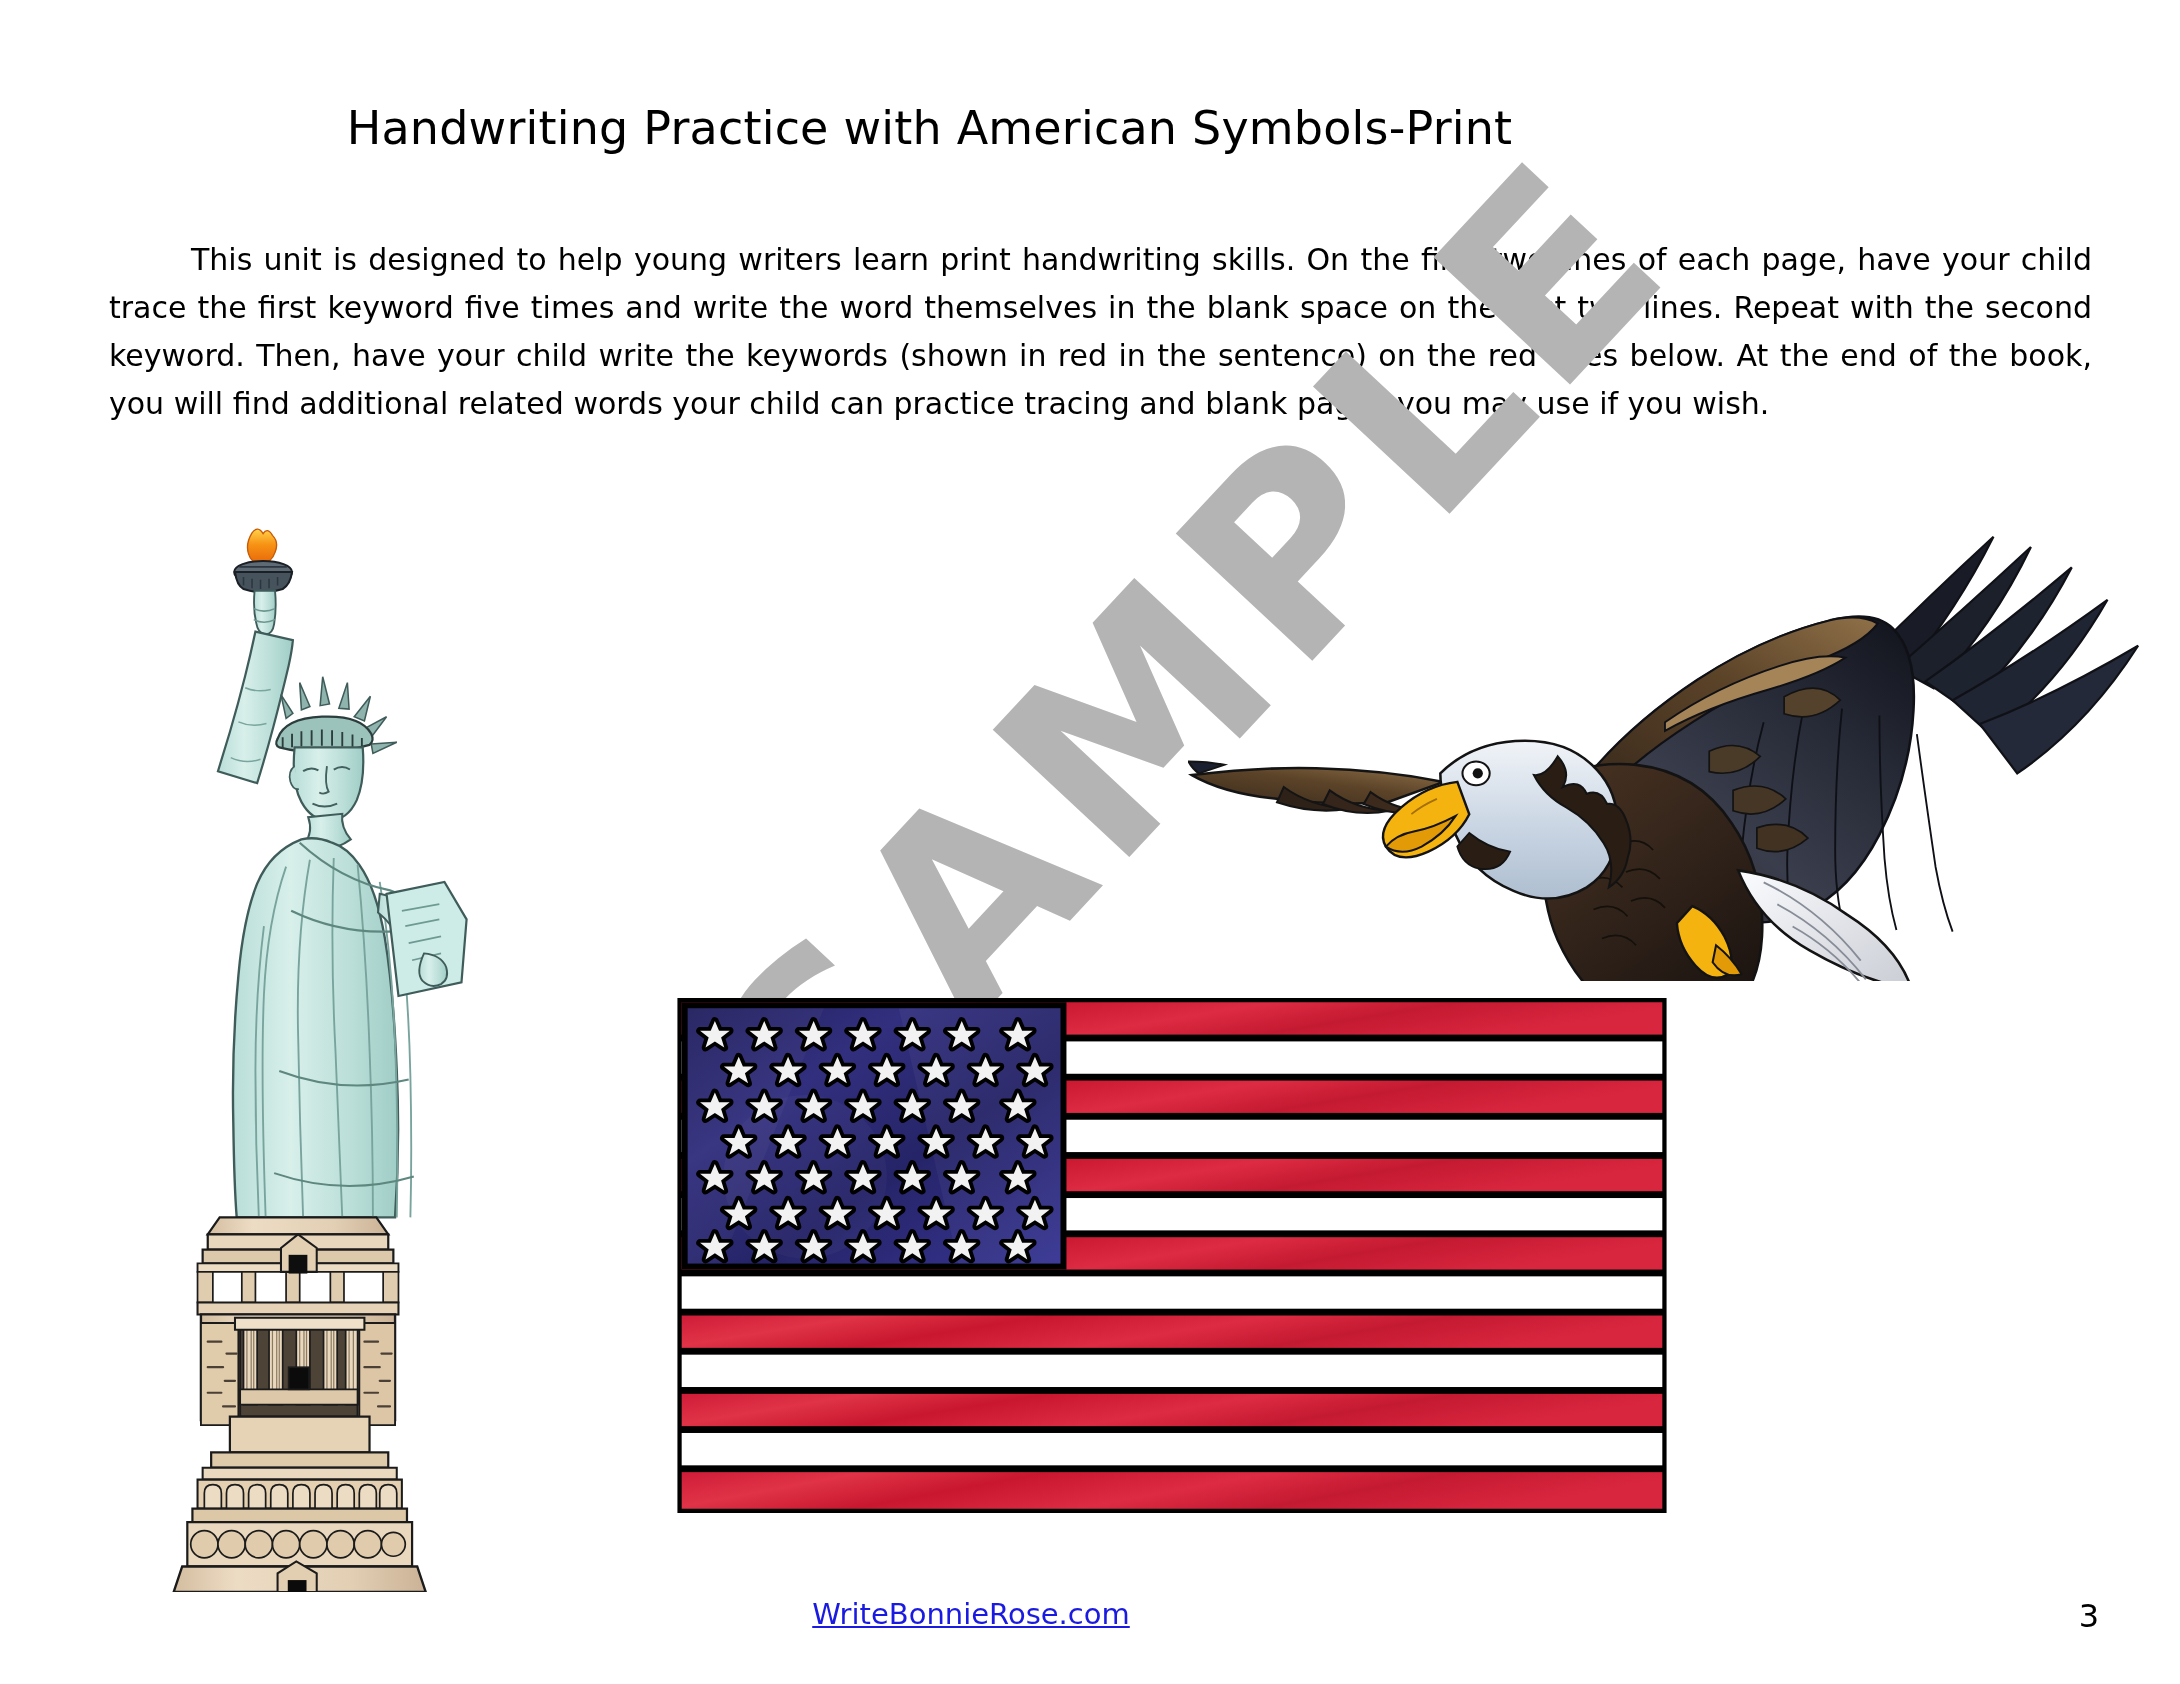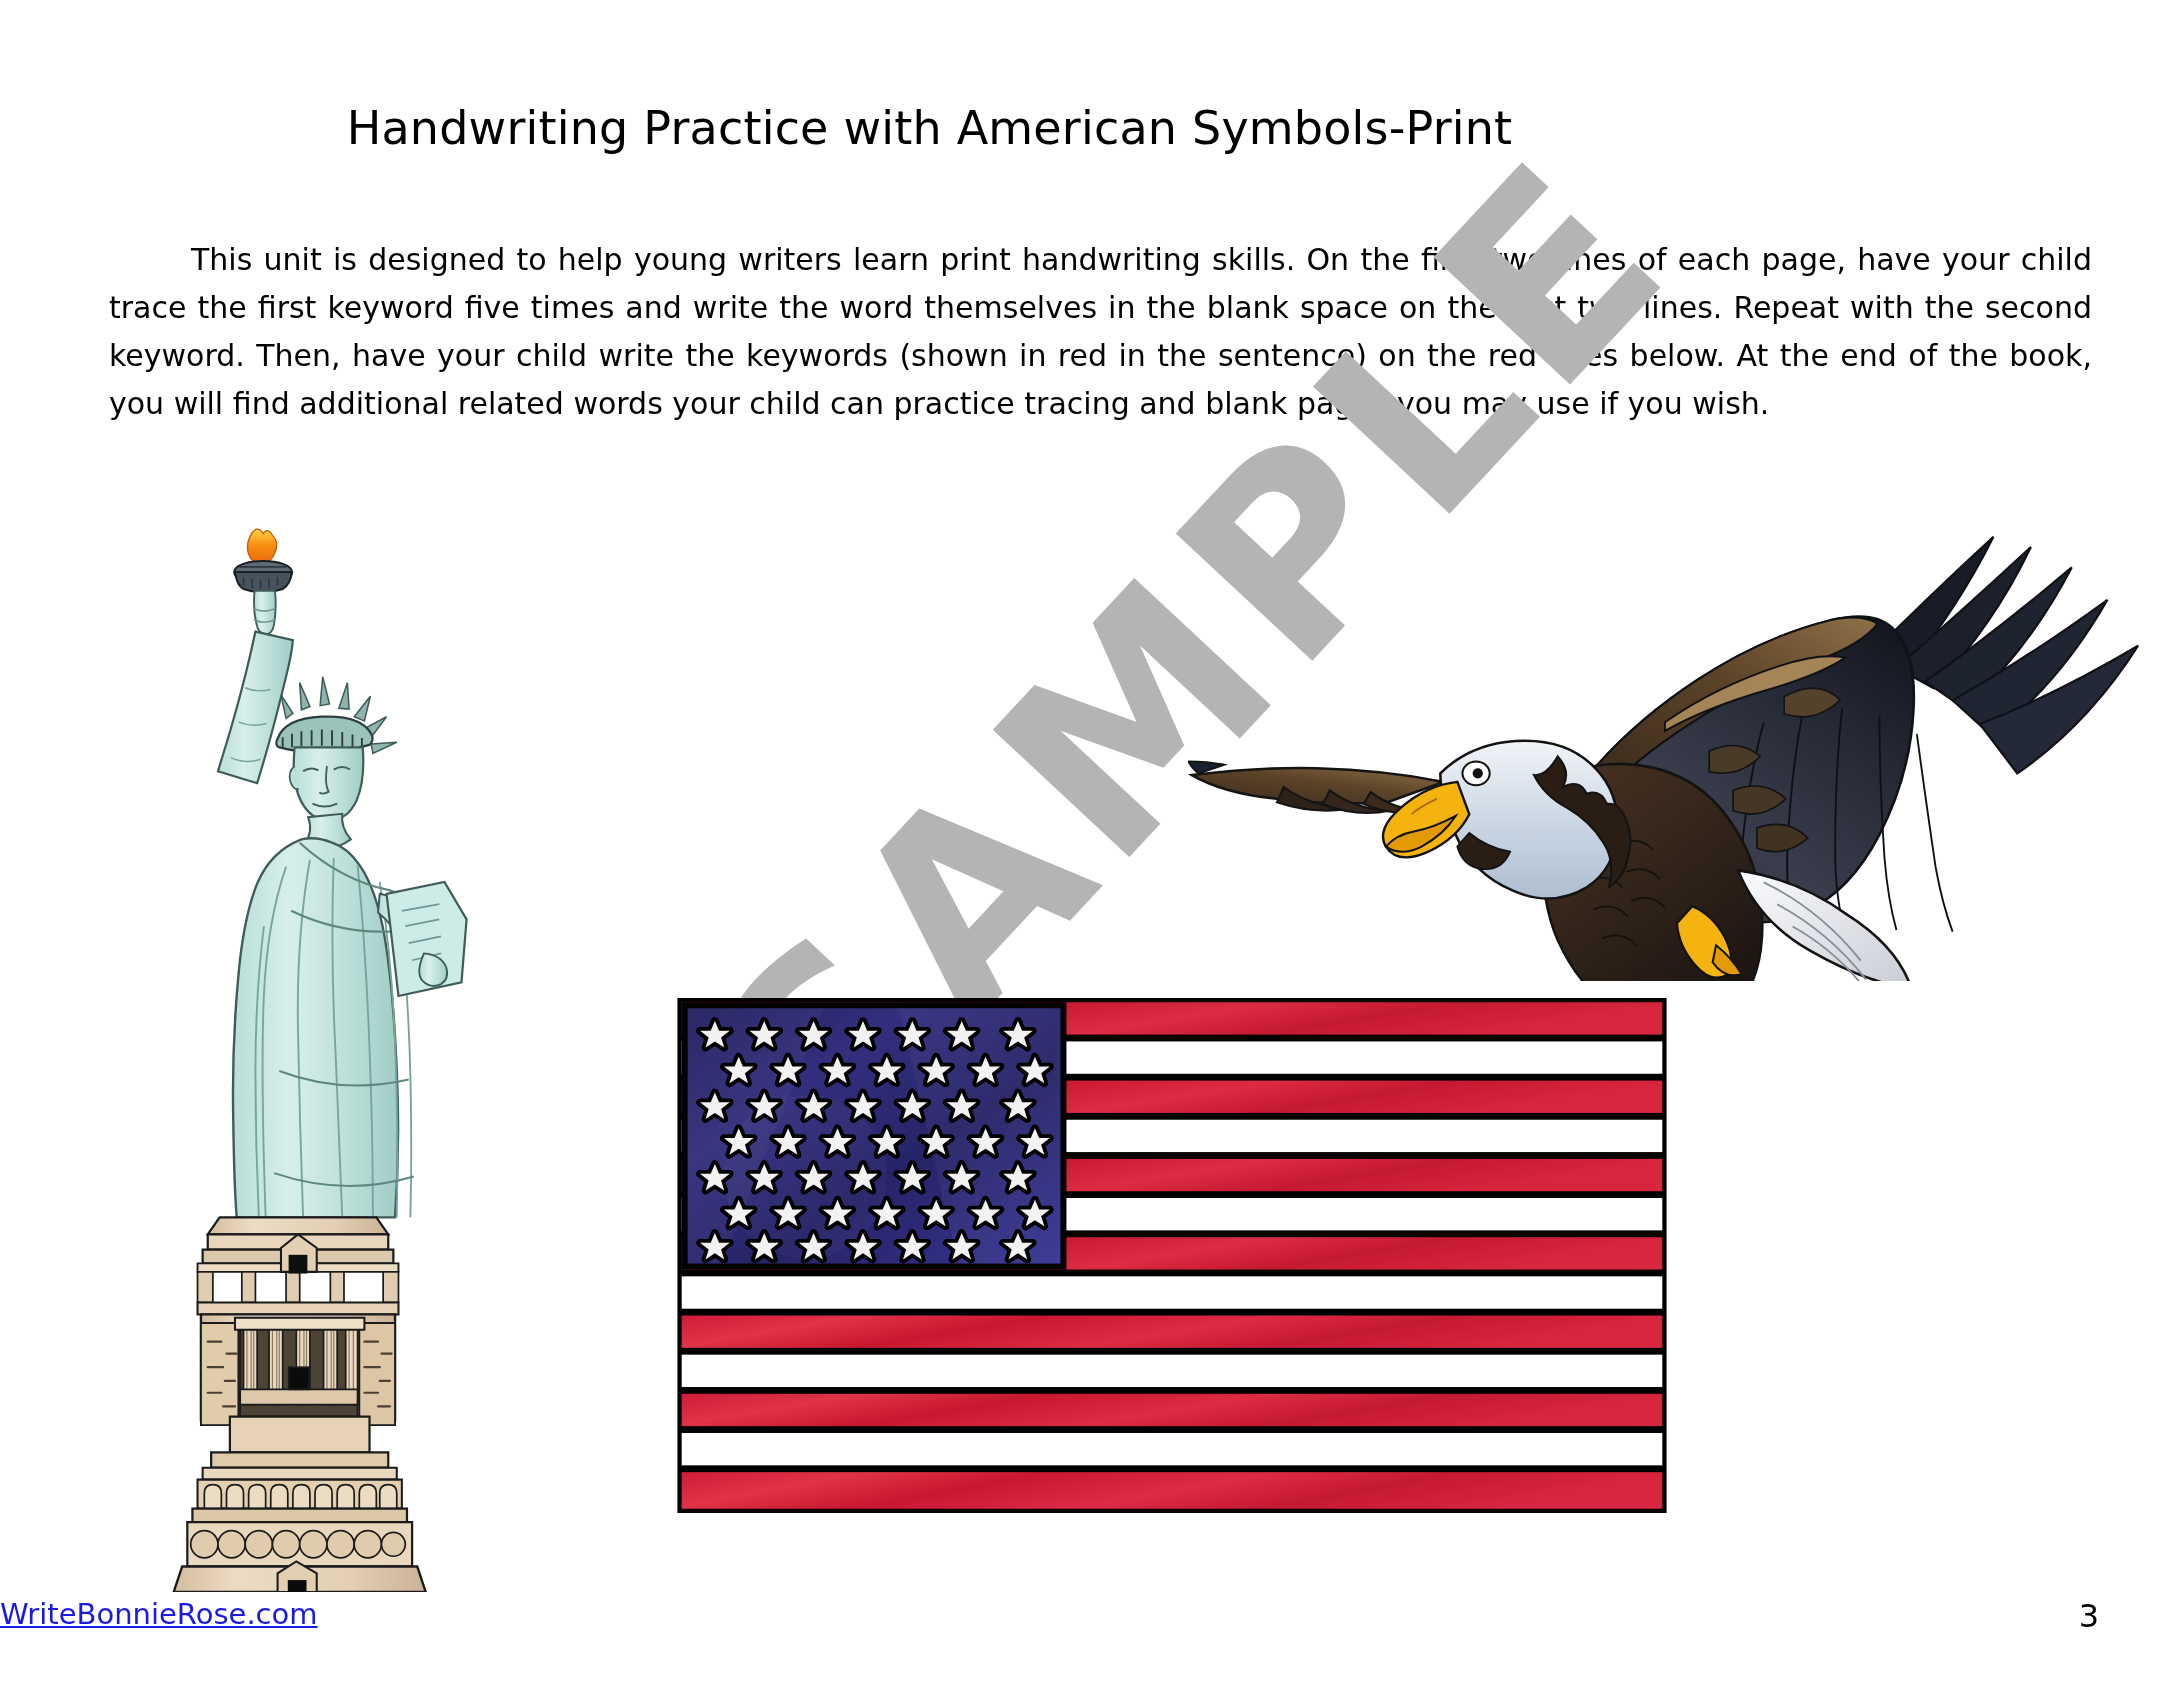--- a/index.html
+++ b/index.html
@@ -91,21 +91,21 @@
     height: 515px;
   }
   .flag svg { display:block; width:100%; height:100%; }
 
   
   .footer-link {
     position: absolute;
     top: 1597px;
     left: 0;
     width: 1942px;
-    text-align: left;
+    text-align: center;
     font-size: 29px;
   }
   .footer-link a, .footer-link span.lnk {
     color: #1a1ae0;
     text-decoration: underline;
     cursor: pointer;
   }
   .page-number {
     position: absolute;
     top: 1597px;

